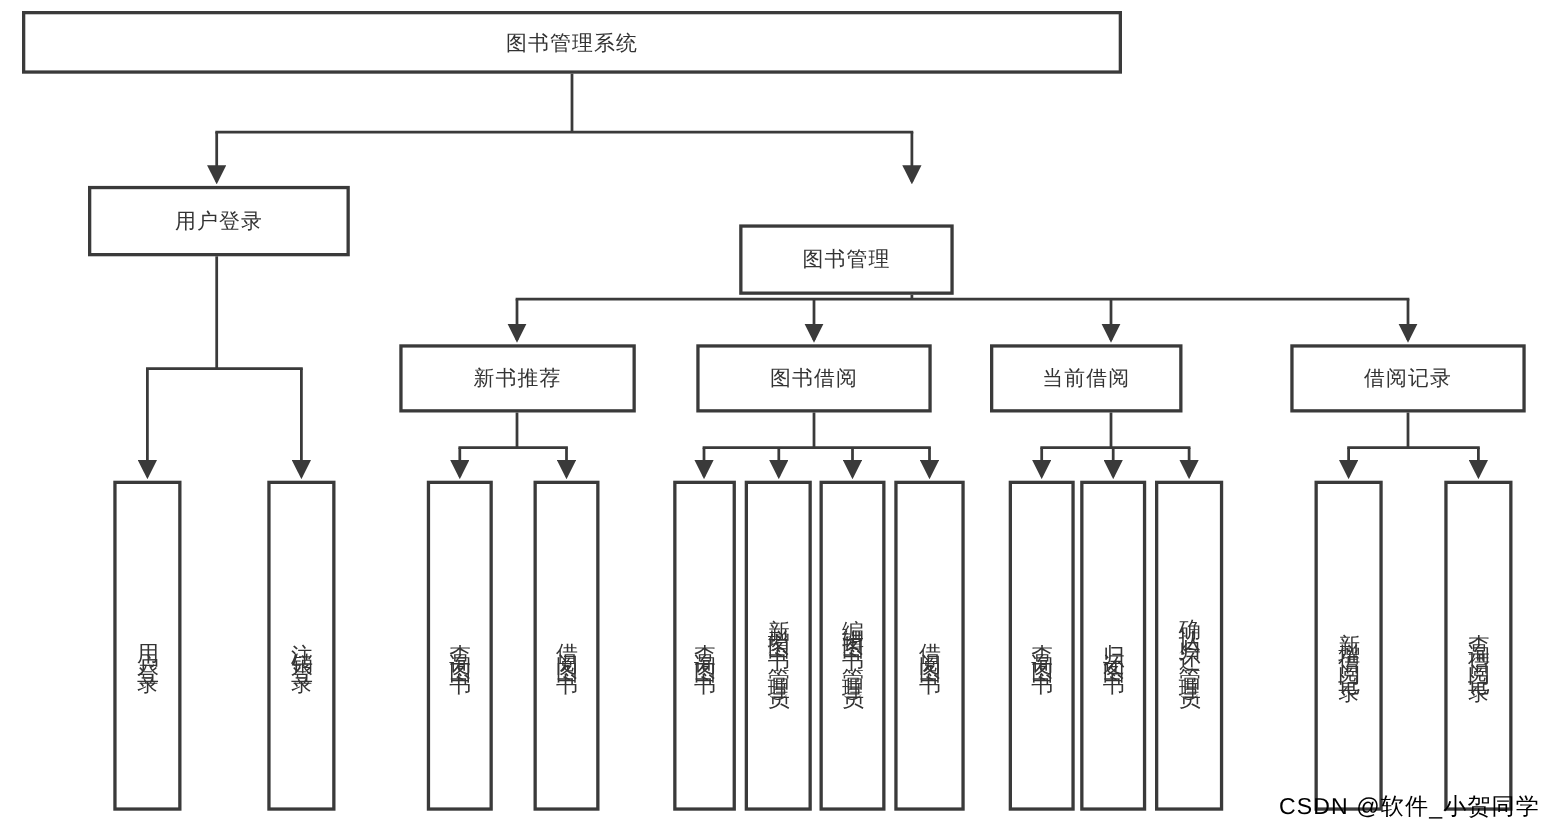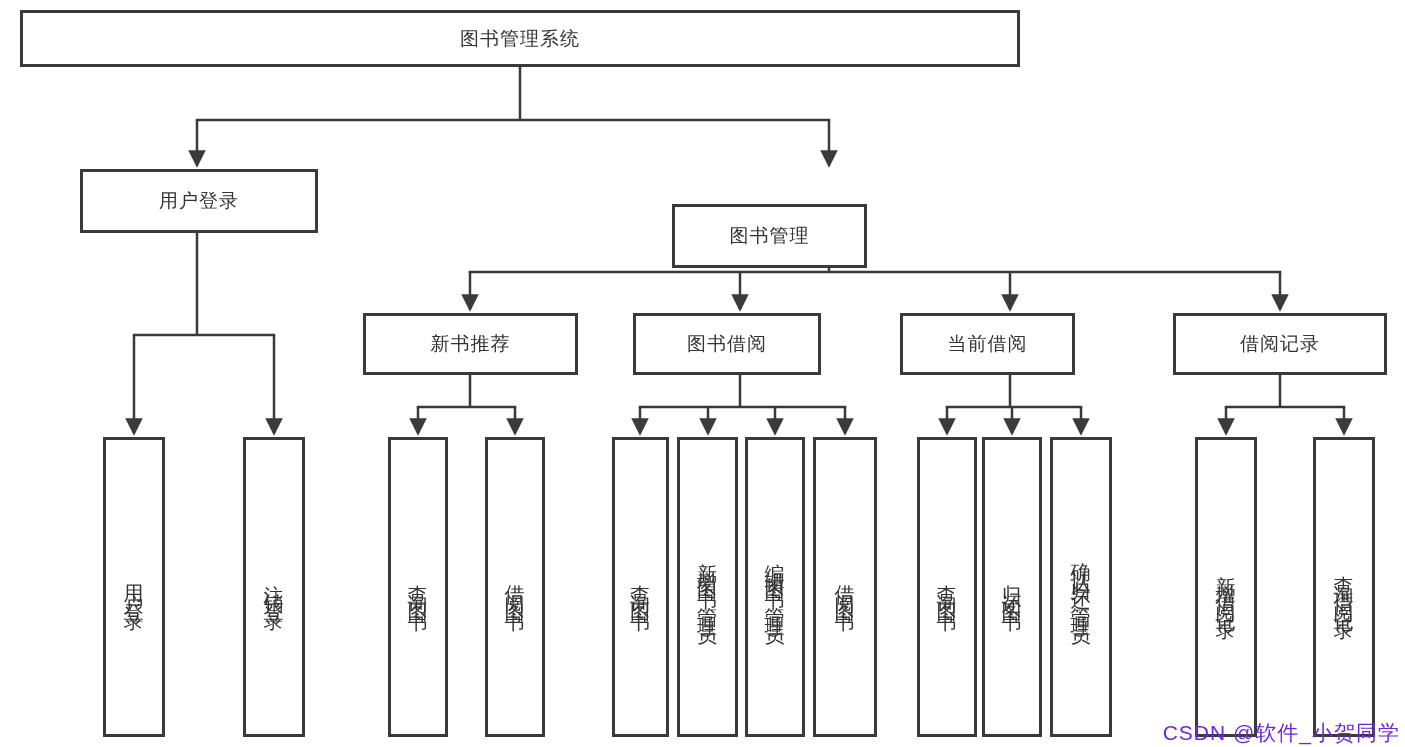--- a/index.html
+++ b/index.html
@@ -42,21 +42,21 @@
     line-height: 1;
     letter-spacing: 9px;
     color: #333333;
   }
 
   .watermark {
     position: absolute;
     right: 5px;
     bottom: 0px;
     font-size: 21px;
-    color: #6d28d9;
+    color: #000000;
     letter-spacing: 1px;
     z-index: 5;
     white-space: nowrap;
   }
 </style>
 </head>
 <body>
 
 <div class="canvas">
 
@@ -108,21 +108,21 @@
   <div class="box" style="left:80px; top:169px; width:238px; height:64px;">
     <span class="h-label">用户登录</span>
   </div>
   <div class="box" style="left:672px; top:169px; width:195px; height:64px;margin-top:35px;">
     <span class="h-label">图书管理</span>
   </div>
 
   <div class="box" style="left:363px; top:313px; width:215px; height:62px;text-align:center;">
     <span class="h-label">新书推荐</span>
   </div>
-  <div class="box" style="left:633px; top:313px; width:188px; height:62px;">
+  <div class="box" style="left:633px; top:313px; width:214px; height:62px;">
     <span class="h-label">图书借阅</span>
   </div>
   <div class="box" style="left:900px; top:313px; width:175px; height:62px;">
     <span class="h-label">当前借阅</span>
   </div>
   <div class="box" style="left:1173px; top:313px; width:214px; height:62px;">
     <span class="h-label">借阅记录</span>
   </div>
 
   <div class="box" style="left:103px; top:437px; width:62px; height:300px;">

